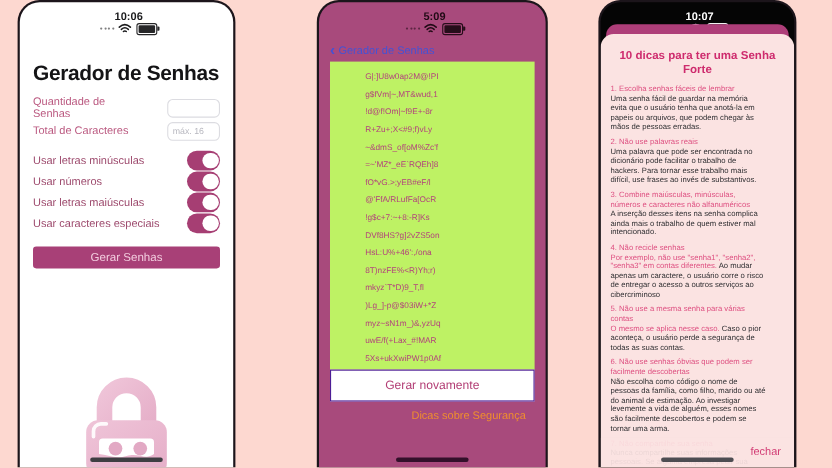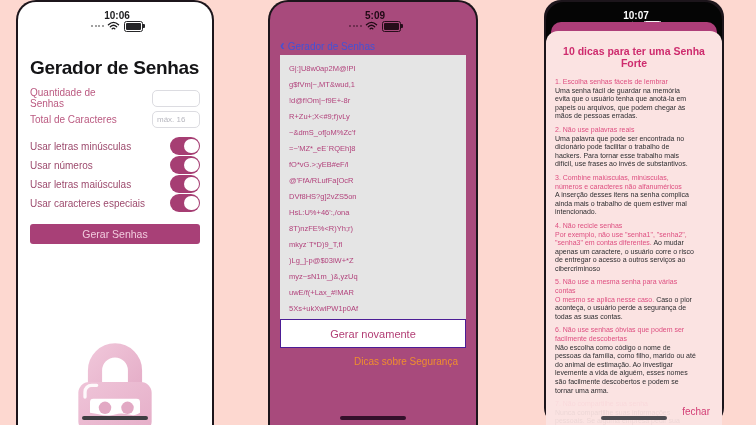--- a/index.html
+++ b/index.html
@@ -5,22 +5,22 @@
   html,body{margin:0;padding:0;}
   body{
     width:756px;height:425px;overflow:hidden;position:relative;
     background:#fdd8d0;
     font-family:"Liberation Sans","DejaVu Sans",sans-serif;
     -webkit-font-smoothing:antialiased;
   }
   .phone{position:absolute;top:0;bottom:0;background:#1c151b;border-radius:20px 20px 0 0;padding:2px 2px 0;box-sizing:border-box;}
   .screen{width:100%;height:100%;border-radius:18px 18px 0 0;overflow:hidden;position:relative;box-sizing:border-box;}
   #phone1{left:16px;width:198px;}
-  #phone2{left:268px;width:210px;}
-  #phone3{left:544px;width:180px;border-radius:17px;}
+  #phone2{left:288px;width:210px;}
+  #phone3{left:544px;width:180px;}
   #phone1 .screen{background:#ffffff;color:#1b1b1d;}
   #phone2 .screen{background:#a84a7c;color:#200a15;}
   #phone3 .screen{background:#050505;color:#ffffff;}
 
   
   .statusbar{display:flex;justify-content:space-between;align-items:center;padding:8px 12px 0 16px;font-size:10px;font-weight:700;flex-direction:column;}
   .sicons{display:flex;align-items:center;gap:3.5px;}
   .cell{display:flex;align-items:flex-end;gap:1.5px;opacity:.55;}
   .cell i{display:block;width:2px;height:2px;border-radius:50%;background:currentColor;}
   .wifi svg{display:block;}
@@ -44,21 +44,21 @@
   .toggle-label{font-size:10px;color:#9d4a6d;}
   .switch{width:30px;height:17.5px;border-radius:9px;background:#a63e73;position:relative;cursor:pointer;flex:none;}
   .switch::after{content:"";position:absolute;top:1.5px;right:1.5px;width:14.5px;height:14.5px;border-radius:50%;background:#fff;}
   .gen-btn{display:block;margin:11px 12px 0;width:calc(100% - 24px);height:20px;background:#a84077;color:#f2cbde;font-size:10.5px;border:none;border-radius:3px;font-family:inherit;cursor:pointer;}
   .lock-wrap{display:flex;justify-content:center;margin-top:88px;}
 
   
   .back-row{display:inline-flex;align-items:center;gap:3px;margin:9px 0 0 10px;color:#4452d5;font-size:10px;cursor:pointer;background:none;border:none;font-family:inherit;padding:0;}
   .back-chevron{font-size:14px;line-height:10px;font-weight:700;transform:translateY(-1px);}
   .p2-title{margin:7px 12px 10px;font-size:19px;font-weight:800;color:#16040d;letter-spacing:-.3px;}
-  .panel{margin:0 10px;background:#e5e5e5;}
+  .panel{margin:0 10px;background:#bef264;padding-left:23px;}
   .pw-list{padding:5px 0 3px;}
   .pw{font-size:7.5px;color:#b2437c;padding:0 9px;height:16px;display:flex;align-items:center;white-space:nowrap;overflow:hidden;}
   .regen-btn{display:block;width:calc(100% - 20px);margin:0 10px;box-sizing:border-box;background:#ffffff;border:1px solid #4c1d95;color:#b23d74;font-size:11px;height:29px;font-family:inherit;cursor:pointer;}
   .tips-link{text-align:right;margin:8px 18px 0 0;color:#ef8e2e;font-size:10px;cursor:pointer;}
 
   
   .p3-band{position:absolute;top:20px;left:5px;right:5px;height:20px;background:#ae3e79;border-radius:10px 10px 0 0;}
   .sheet{position:absolute;top:29px;left:0;right:0;bottom:0;background:#fbe3e2;border-radius:12px 12px 0 0;overflow:hidden;color:#2d2d30;}
   .sheet-title{font-size:10.5px;font-weight:700;color:#ce2c6e;text-align:center;margin:14px 6px 9px;}
   .tips-col{padding:0 26px 0 9px;font-size:7px;line-height:8.6px;}
@@ -183,20 +183,21 @@
     <div class="panel">
       <div class="pw-list">
           <div class="pw">G|:]U8w0ap2M@!PI</div>
           <div class="pw">g$fVm|~,MT&amp;wud,1</div>
           <div class="pw">!d@f!Om|~f9E+-8r</div>
           <div class="pw">R+Zu+;X&lt;#9;f)vLy</div>
           <div class="pw">~&amp;dmS_of[oM%Zc'f</div>
           <div class="pw">=~'MZ*_eE`RQEh]8</div>
           <div class="pw">fO*vG.&gt;;yEB#eF/l</div>
           <div class="pw">@'FfA/RLufFa[OcR</div>
+          <div class="pw">!g$c+7:~+8:-R]Ks</div>
           <div class="pw">DVf8HS?g]2vZS5on</div>
           <div class="pw">HsL:U%+46':,/ona</div>
           <div class="pw">8T)nzFE%&lt;R)Yh;r)</div>
           <div class="pw">mkyz`T*D)9_T,fl</div>
           <div class="pw">)Lg_]-p@$03iW+*Z</div>
           <div class="pw">myz~sN1m_)&amp;,yzUq</div>
           <div class="pw">uwE/f(+Lax_#!MAR</div>
           <div class="pw">5Xs+ukXwiPW1p0Af</div>
         </div>
     </div>

